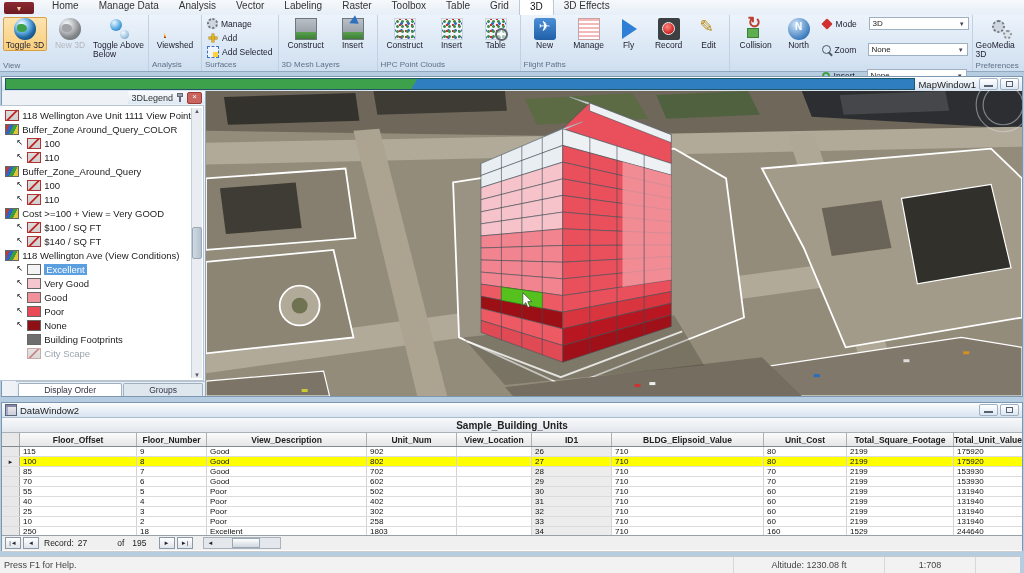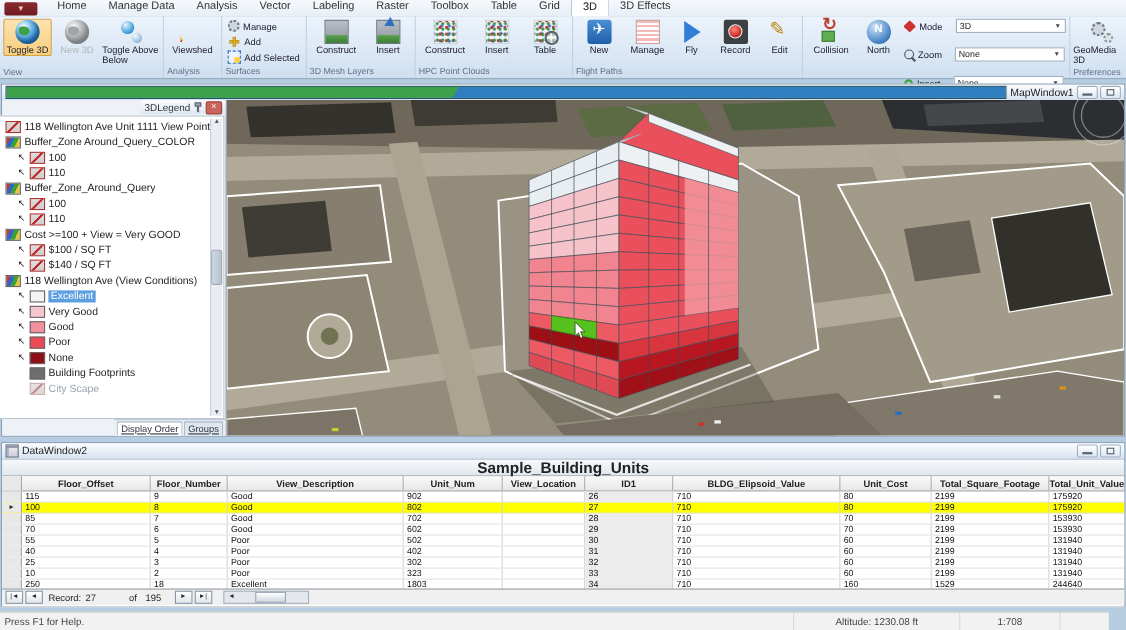--- a/index.html
+++ b/index.html
@@ -96,49 +96,49 @@
   .lic{width:14px;height:11px;flex:none;border:1px solid #666;box-sizing:border-box;}
   .lic[data-icon="crossed"]{background:linear-gradient(135deg,transparent 42%,#c22525 45%,#c22525 55%,transparent 58%),linear-gradient(#dcdcdc,#cfcfcf);border-color:#b03333;}
   .lic[data-icon="crossed-gray"]{background:linear-gradient(135deg,transparent 42%,#c88 45%,#c88 55%,transparent 58%),linear-gradient(#e4e4e4,#d8d8d8);border-color:#caa;}
   .lic[data-icon="map"]{background:linear-gradient(115deg,#c03a30 22%,#2f63c9 22% 45%,#3ba03c 45% 70%,#e3c43c 70%);}
   .lilabel{overflow:hidden;text-overflow:ellipsis;}
   .li[data-state="disabled"] .lilabel{color:#9aa4ad;}
   .li[data-state="selected"] .lilabel{background:#5c9fe0;color:#fff;padding:0 2px;}
   .lscroll{position:absolute;top:2px;bottom:2px;right:1px;width:10px;background:#e9edf1;border-left:1px solid #c6d0da;display:flex;flex-direction:column;align-items:center;justify-content:space-between;font-size:6px;color:#556;}
   .lthumb{width:8px;height:30px;background:linear-gradient(90deg,#cfd9e2,#b5c2ce);border:1px solid #9aa8b5;border-radius:2px;}
   .ltabs{height:14px;display:flex;align-items:flex-end;gap:1px;padding:0 2px;background:#e9eef4;border-top:1px solid #b9c6d2;}
-  .ltab{font-size:8.5px;padding:0 3px;border:1px solid #9fb0c0;border-bottom:none;background:#dfe7ee;border-radius:2px 2px 0 0;height:12px;display:flex;align-items:center;color:#334;text-decoration:underline;}
+  .ltab{font-size:8.5px;padding:0 25px;border:1px solid #9fb0c0;border-bottom:none;background:#dfe7ee;border-radius:2px 2px 0 0;height:12px;display:flex;align-items:center;color:#334;}
   .ltab[data-state="active"]{background:#fff;}
   .map{flex:1;position:relative;overflow:hidden;background:#8a8274;}
   .map svg{position:absolute;inset:0;}
 
   
   #datawin{top:402px;height:149px;}
-  .dtitlerow{height:14px;background:linear-gradient(#f7f9fb,#e2e7ed);border-bottom:1px solid #a8b0b8;display:flex;align-items:center;justify-content:center;font-size:14px;font-weight:bold;color:#222;}
+  .dtitlerow{height:14px;background:linear-gradient(#f7f9fb,#e2e7ed);border-bottom:1px solid #a8b0b8;display:flex;align-items:center;justify-content:center;font-size:10px;font-weight:bold;color:#222;}
   .theadrow{display:flex;height:13px;border-bottom:1px solid #808890;background:linear-gradient(#fbfbfb,#e6e6e6);font-weight:bold;font-size:8.5px;color:#222;}
   .th{border-right:1px solid #b0b0b0;display:flex;align-items:center;justify-content:center;overflow:hidden;white-space:nowrap;box-sizing:border-box;}
   .rows{background:#fff;}
   .tr{display:flex;height:9px;font-size:8px;color:#111;background:#fff;border-bottom:1px solid #dcdcdc;}
   .tr[data-state="selected"]{background:#ffff00;}
   .td{border-right:1px solid #d4d4d4;padding:0 3px;display:flex;align-items:center;overflow:hidden;white-space:nowrap;box-sizing:border-box;}
   .td.sel,.th.sel{width:18px;flex:none;background:#e8e8e8;border-right:1px solid #a8a8a8;justify-content:center;font-size:6px;color:#222;padding:0;}
   .td.cid{background:#ececec;}
   .tr[data-state="selected"] .td.cid{background:transparent;}
   .c0{width:117px;flex:none;}.c1{width:70px;flex:none;}.c2{width:160px;flex:none;}.c3{width:90px;flex:none;}.c4{width:75px;flex:none;}
   .c5{width:80px;flex:none;}.c6{width:152px;flex:none;}.c7{width:83px;flex:none;}.c8{width:107px;flex:none;}.c9{flex:1;border-right:none;}
   .partialrow{height:4px;background:#fdfdfd;border-bottom:1px solid #ccc;}
   .recordbar{position:absolute;bottom:0;left:0;right:0;height:14px;background:#f0f0f0;border-top:1px solid #98a0a8;display:flex;align-items:center;font-size:8.5px;gap:2px;padding:0 3px;color:#222;}
   .navbtn{width:14px;height:10px;border:1px solid #8a99a8;background:linear-gradient(#fff,#dfe5ea);font-size:6px;display:flex;align-items:center;justify-content:center;color:#223;flex:none;}
   .rlabel{margin:0 2px 0 3px;}
   .rof{margin:0 6px 0 28px;}
   .hscroll{width:76px;height:10px;border:1px solid #a8b2bc;background:#e4e8ec;display:flex;align-items:center;margin-left:8px;}
   .hthumb{width:26px;height:8px;background:linear-gradient(#fff,#cfd7df);border:1px solid #9aa8b5;margin-left:14px;}
 
   
-  .statusbar{position:absolute;bottom:0;left:0;right:16px;height:17px;background:#f2f2f2;border-top:1px solid #c8c8c8;display:flex;align-items:center;font-size:9px;color:#444;padding:0 4px;box-sizing:border-box;}
+  .statusbar{position:absolute;bottom:0;left:0;right:4px;height:17px;background:#f2f2f2;border-top:1px solid #c8c8c8;display:flex;align-items:center;font-size:9px;color:#444;padding:0 4px;box-sizing:border-box;}
   .sseg{border-left:1px solid #d8d8d8;height:100%;display:flex;align-items:center;justify-content:center;}
   .seg-alt{width:150px;margin-left:auto;}
   .seg-scale{width:90px;}
   .seg-end{width:40px;}
 </style>
 </head>
 <body>
 
 <div class="app">
 
@@ -684,21 +684,21 @@
         <span class="td c7">60</span>
         <span class="td c8">2199</span>
         <span class="td c9">131940</span>
       </div>
 
       <div class="tr" data-state="">
         <span class="td sel"></span>
         <span class="td c0">10</span>
         <span class="td c1">2</span>
         <span class="td c2">Poor</span>
-        <span class="td c3">323</span>
+        <span class="td c3">258</span>
         <span class="td c4"></span>
         <span class="td c5 cid">33</span>
         <span class="td c6">710</span>
         <span class="td c7">60</span>
         <span class="td c8">2199</span>
         <span class="td c9">131940</span>
       </div>
 
       <div class="tr" data-state="">
         <span class="td sel"></span>

